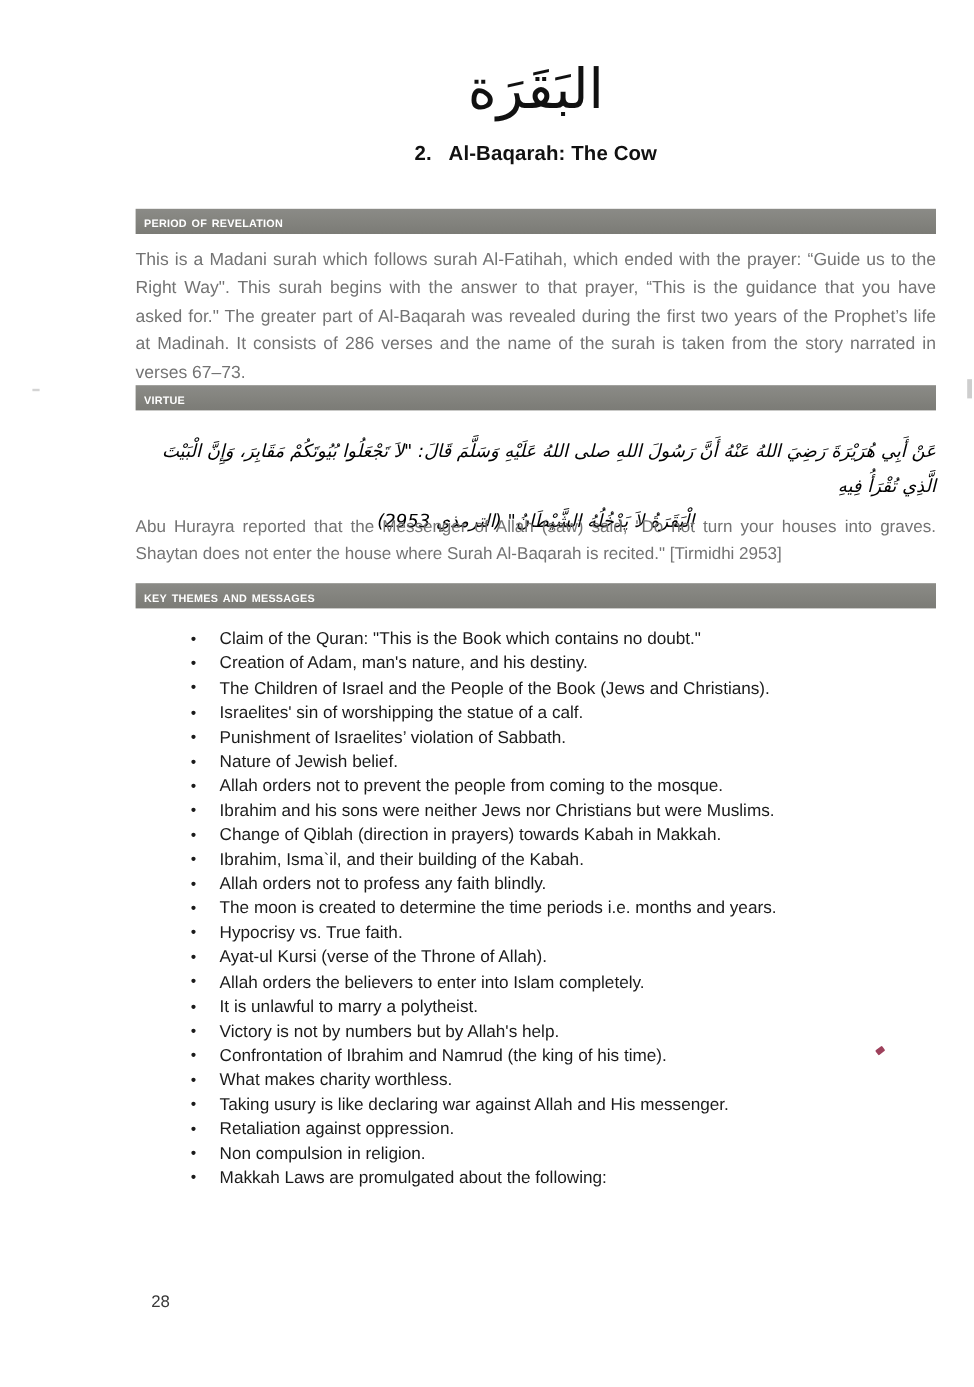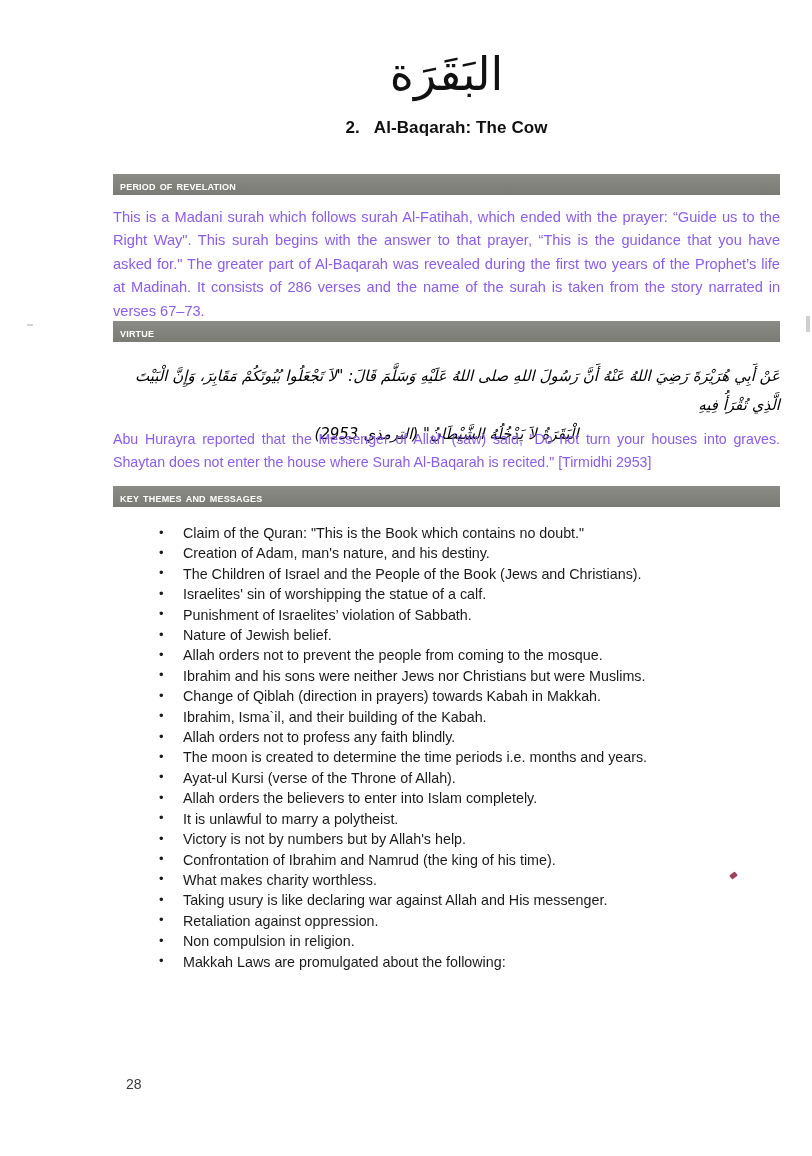--- a/index.html
+++ b/index.html
@@ -75,21 +75,21 @@
     text-transform: lowercase;
   }
   
   .para {
     position: absolute;
     left: 113px;
     width: 667px;
     font-size: 14.6px;
     line-height: 23.4px;
     text-align: justify;
-    color: #8b5cf6;
+    color: #737373;
   }
   .para.tight {
     font-size: 14.2px;
     line-height: 22.6px;
   }
   
   .arabic-block {
     position: absolute;
     left: 113px;
     width: 667px;
@@ -204,20 +204,21 @@
       <li>The Children of Israel and the People of the Book (Jews and Christians).</li>
       <li>Israelites' sin of worshipping the statue of a calf.</li>
       <li>Punishment of Israelites’ violation of Sabbath.</li>
       <li>Nature of Jewish belief.</li>
       <li>Allah orders not to prevent the people from coming to the mosque.</li>
       <li>Ibrahim and his sons were neither Jews nor Christians but were Muslims.</li>
       <li>Change of Qiblah (direction in prayers) towards Kabah in Makkah.</li>
       <li>Ibrahim, Isma`il, and their building of the Kabah.</li>
       <li>Allah orders not to profess any faith blindly.</li>
       <li>The moon is created to determine the time periods i.e. months and years.</li>
+      <li>Hypocrisy vs. True faith.</li>
       <li>Ayat-ul Kursi (verse of the Throne of Allah).</li>
       <li>Allah orders the believers to enter into Islam completely.</li>
       <li>It is unlawful to marry a polytheist.</li>
       <li>Victory is not by numbers but by Allah's help.</li>
       <li>Confrontation of Ibrahim and Namrud (the king of his time).</li>
       <li>What makes charity worthless.</li>
       <li>Taking usury is like declaring war against Allah and His messenger.</li>
       <li>Retaliation against oppression.</li>
       <li>Non compulsion in religion.</li>
       <li>Makkah Laws are promulgated about the following:</li>

